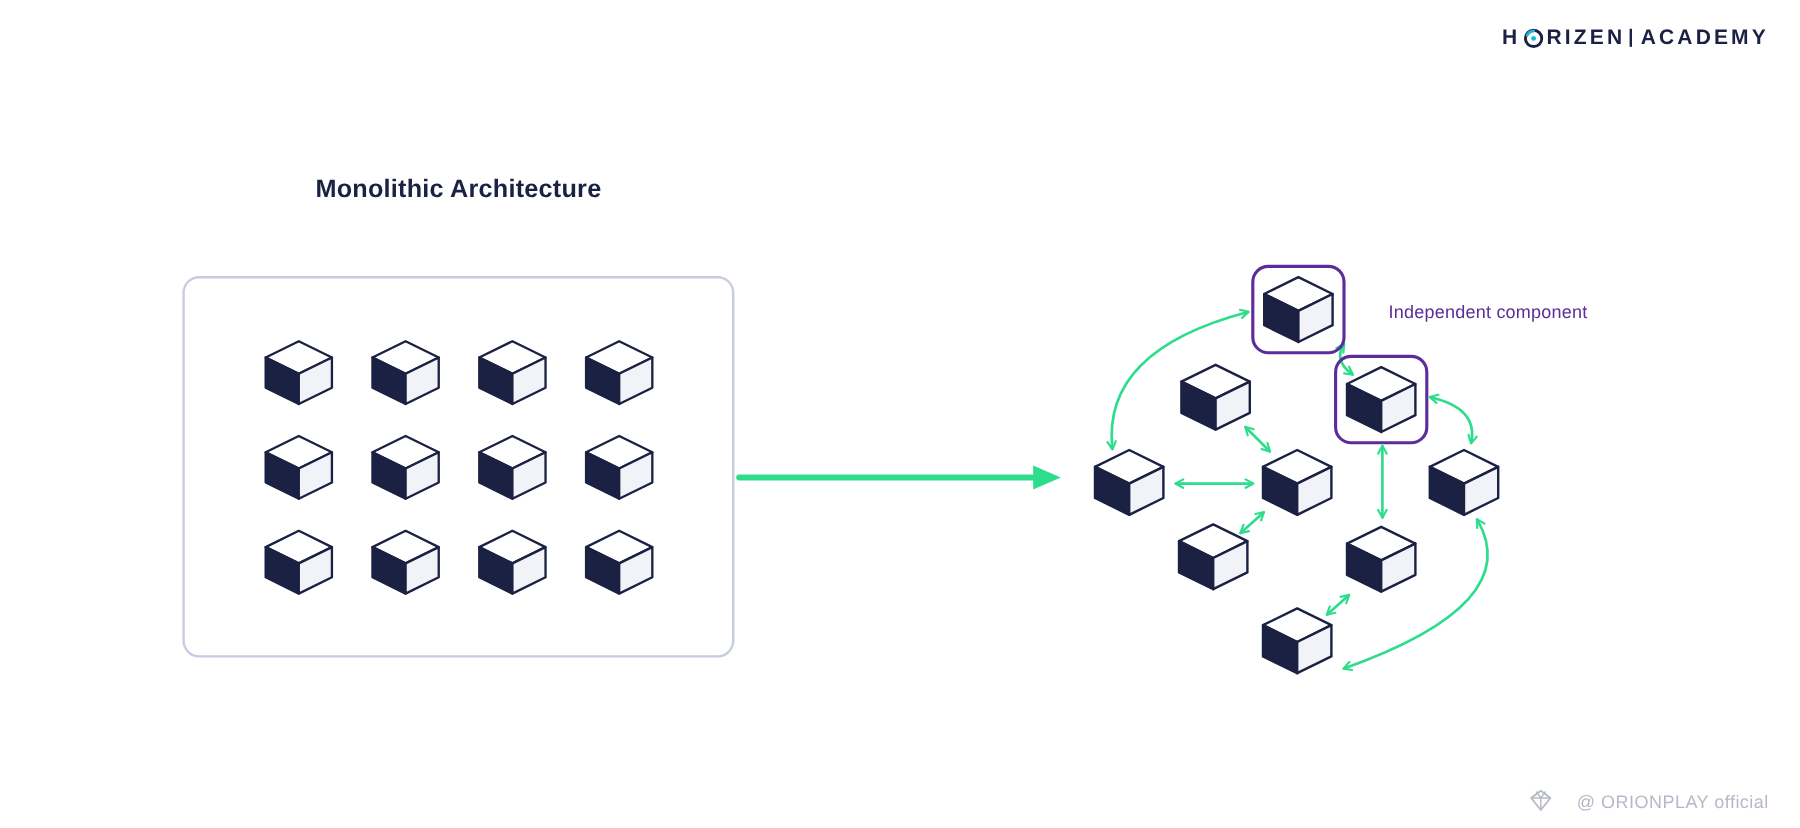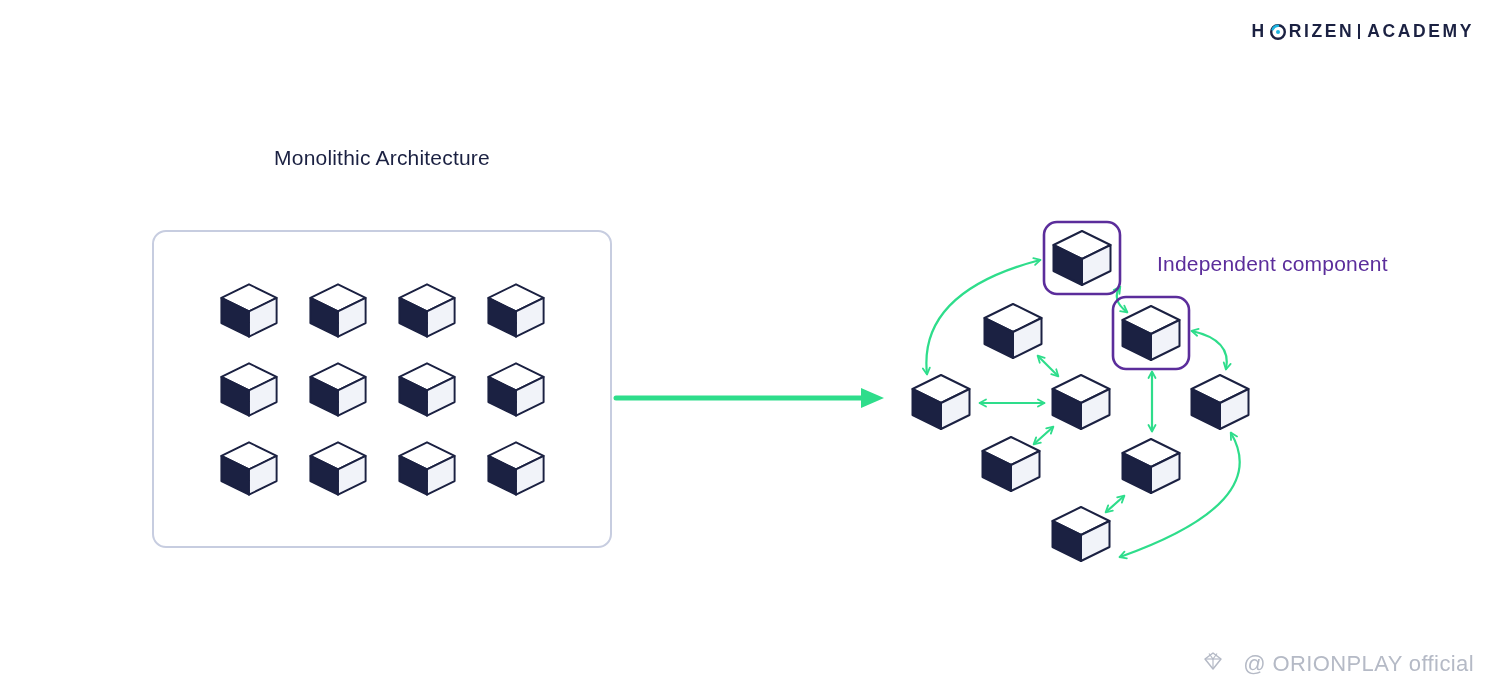--- a/index.html
+++ b/index.html
@@ -18,21 +18,21 @@
   }
   
   .logo{
     position:absolute;top:21px;right:26px;display:flex;align-items:center;
     color:var(--navy);font-weight:800;font-size:17.5px;letter-spacing:2.6px;
   }
   .logo svg{margin:0 2px;}
   .logo-divider{width:2px;height:15px;background:var(--navy);margin:0 7px 0 4px;}
   
   .section-title{
-    position:absolute;font-size:21px;font-weight:400;color:var(--navy);
+    position:absolute;font-size:21px;font-weight:700;color:var(--navy);
     text-align:center;letter-spacing:0.2px;
   }
   .title-left{left:152px;top:146px;width:460px;}
   .title-right{left:880px;top:146px;width:380px;}
   
   .mono-box{
     position:absolute;left:152px;top:230px;width:460px;height:318px;
     border:2px solid var(--box-border);border-radius:14px;background:#fff;
     display:flex;align-items:center;justify-content:center;
   }
@@ -43,26 +43,26 @@
   .cube-left{fill:var(--navy);stroke:var(--navy);stroke-width:2;stroke-linejoin:round;}
   .cube-right{fill:var(--cube-light);stroke:var(--navy);stroke-width:2;stroke-linejoin:round;}
   
   .edge{fill:none;stroke:var(--green);stroke-width:2.2;stroke-linecap:round;}
   .edge-head{fill:none;stroke:var(--green);stroke-width:1.8;stroke-linecap:round;stroke-linejoin:round;}
   .node-box{fill:none;stroke:var(--purple);stroke-width:2.6;}
   .transition-line{stroke:var(--green);stroke-width:5;stroke-linecap:round;}
   .transition-head{fill:var(--green);}
   
   .annotation{
-    position:absolute;left:1157px;top:252px;font-size:21px;color:var(--purple);
+    position:absolute;left:1157px;top:252px;font-size:15px;color:var(--purple);
     letter-spacing:0.2px;
   }
   .watermark{
-    position:absolute;right:26px;bottom:13px;display:flex;align-items:flex-start;gap:20px;
-    color:var(--watermark);font-size:22px;letter-spacing:0.4px;
+    position:absolute;right:26px;bottom:13px;display:flex;align-items:flex-end;gap:20px;
+    color:var(--watermark);font-size:15px;letter-spacing:0.4px;
   }
   .svg-abs{position:absolute;}
   .defs-holder{position:absolute;width:0;height:0;overflow:hidden;}
 </style>
 </head>
 <body>
 
 <div class="page">
 
   <svg class="defs-holder" aria-hidden="true">

